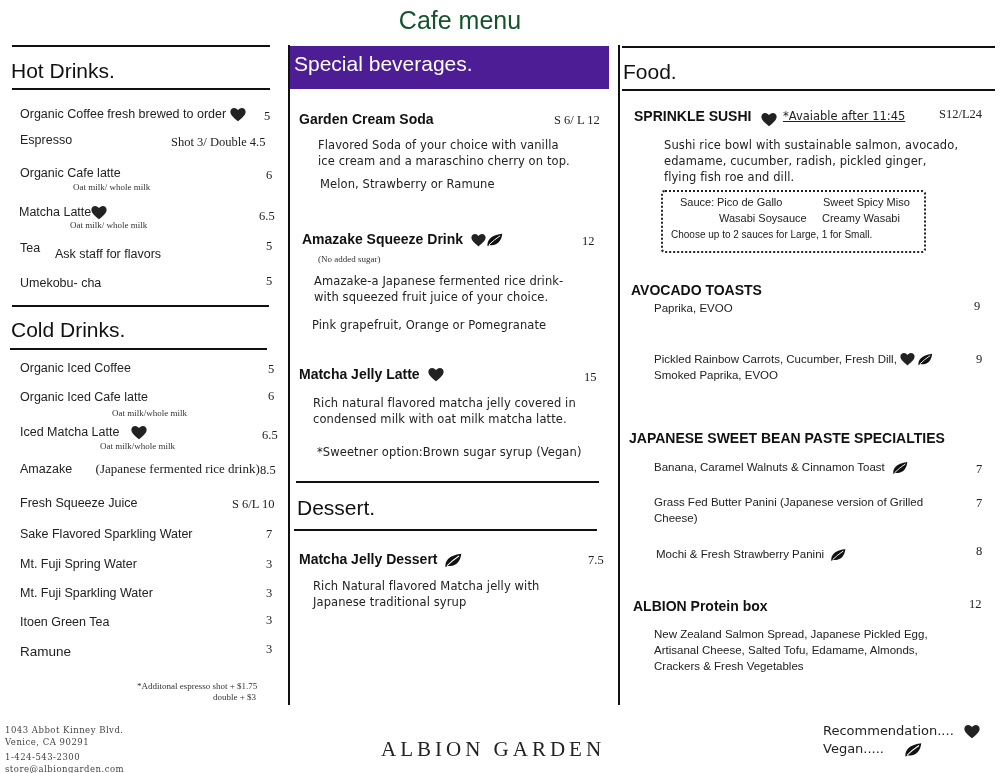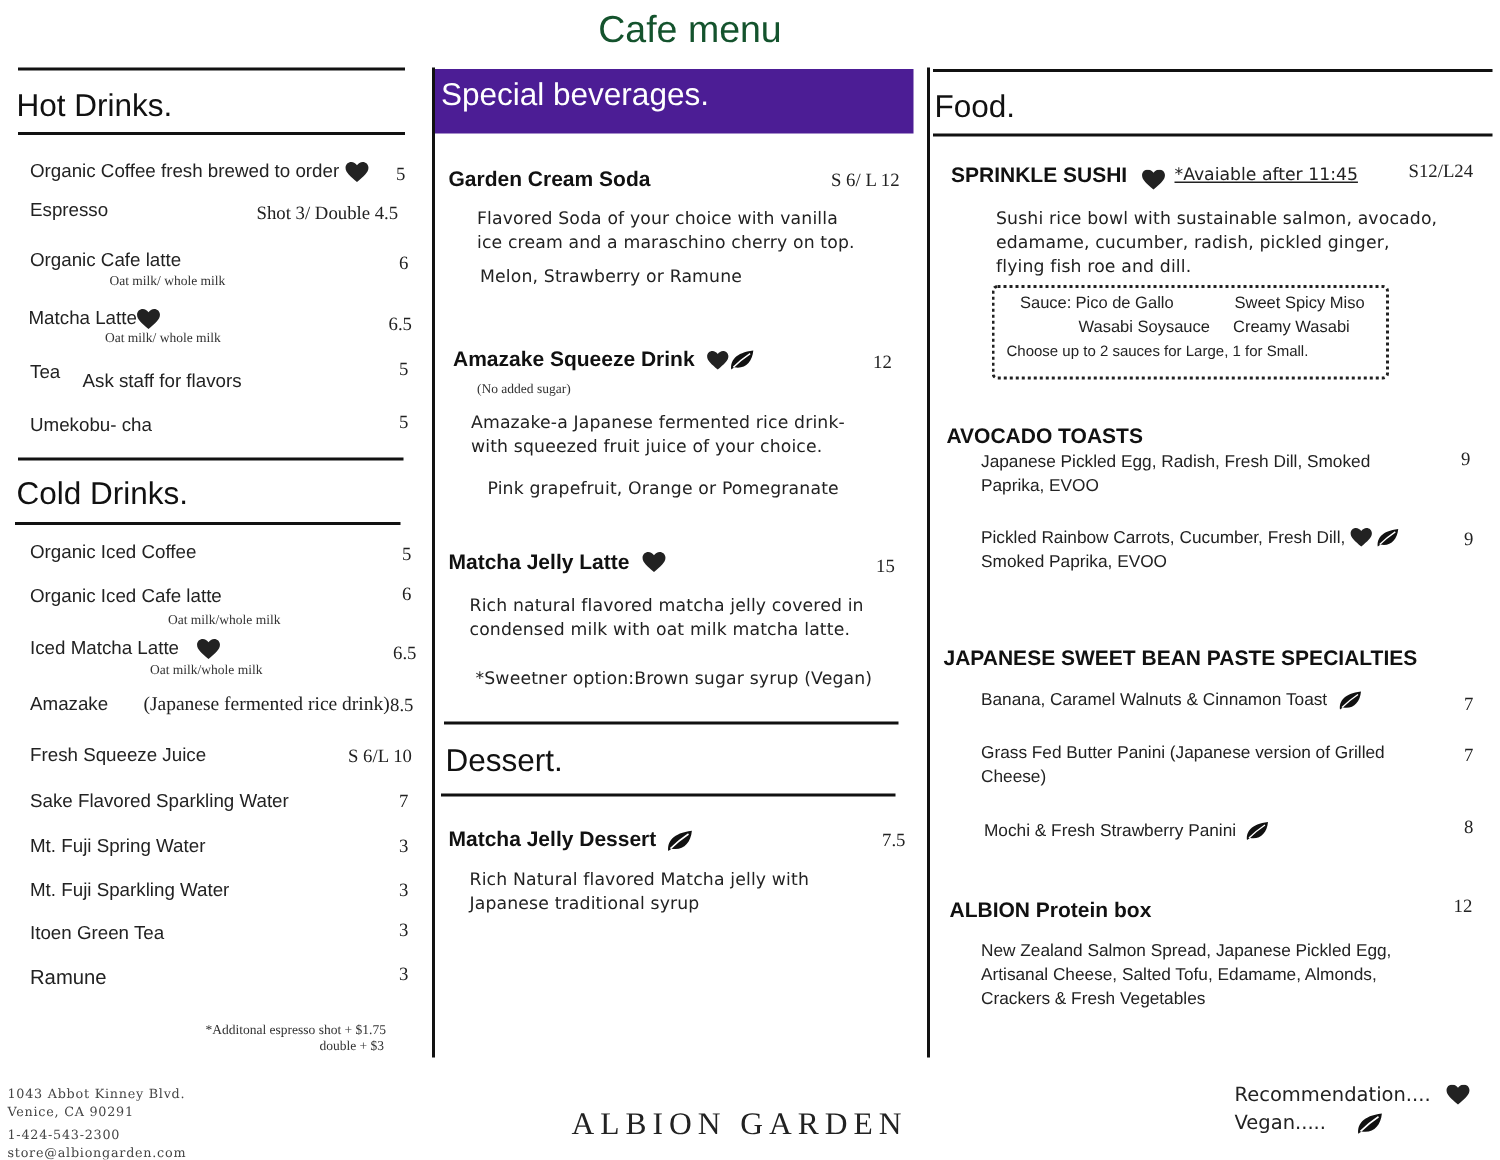--- a/index.html
+++ b/index.html
@@ -149,21 +149,21 @@
       </svg></span><span class="icon"><svg width="17" height="14">
         <use href="#leaf"></use>
       </svg></span>
 </div>
 <div class="price" style="left:582px; top:234px;">12</div>
 <div class="sub" style="left:318px; top:254px;">(No added sugar)</div>
 <div class="desc" style="left:314px; top:273px;">
   <div>Amazake-a Japanese fermented rice drink-</div>
   <div>with squeezed fruit juice of your choice.</div>
 </div>
-<div class="desc" style="left:325px; top:317px;">Pink grapefruit, Orange or Pomegranate</div>
+<div class="desc" style="left:312px; top:317px;">Pink grapefruit, Orange or Pomegranate</div>
 
 <div class="bold-name" style="left:299px; top:366px;">
   <span>Matcha Jelly Latte</span>
   <span class="icon" style="margin-left:4px;"><svg width="16" height="14">
         <use href="#heart"></use>
       </svg></span>
 </div>
 <div class="price" style="left:584px; top:370px;">15</div>
 <div class="desc" style="left:313px; top:395px;">
   <div>Rich natural flavored matcha jelly covered in</div>
@@ -209,21 +209,20 @@
   <span class="abs" style="left:17px; top:4px;">Sauce:</span>
   <span class="abs" style="left:54px; top:4px;">Pico de Gallo</span>
   <span class="abs" style="left:160px; top:4px;">Sweet Spicy Miso</span>
   <span class="abs" style="left:56px; top:20px;">Wasabi Soysauce</span>
   <span class="abs" style="left:159px; top:20px;">Creamy Wasabi</span>
   <span class="abs" style="left:8px; top:37px; font-size:10px;">Choose up to 2 sauces for Large, 1 for Small.</span>
 </div>
 
 <div class="bold-name" style="left:631px; top:282px;">AVOCADO TOASTS</div>
 <div class="food-desc" style="left:654px; top:300px;">
-  <div>Japanese Pickled Egg, Radish, Fresh Dill, Smoked</div>
   <div>Paprika, EVOO</div>
 </div>
 <div class="price" style="left:974px; top:299px;">9</div>
 <div class="food-desc" style="left:654px; top:351px;">
   <div><span>Pickled Rainbow Carrots, Cucumber, Fresh Dill,</span>
     <span class="icon"><svg width="15" height="13">
           <use href="#heart"></use>
         </svg></span><span class="icon" style="margin-left:2px;"><svg width="16" height="13">
           <use href="#leaf"></use>
         </svg></span></div>

